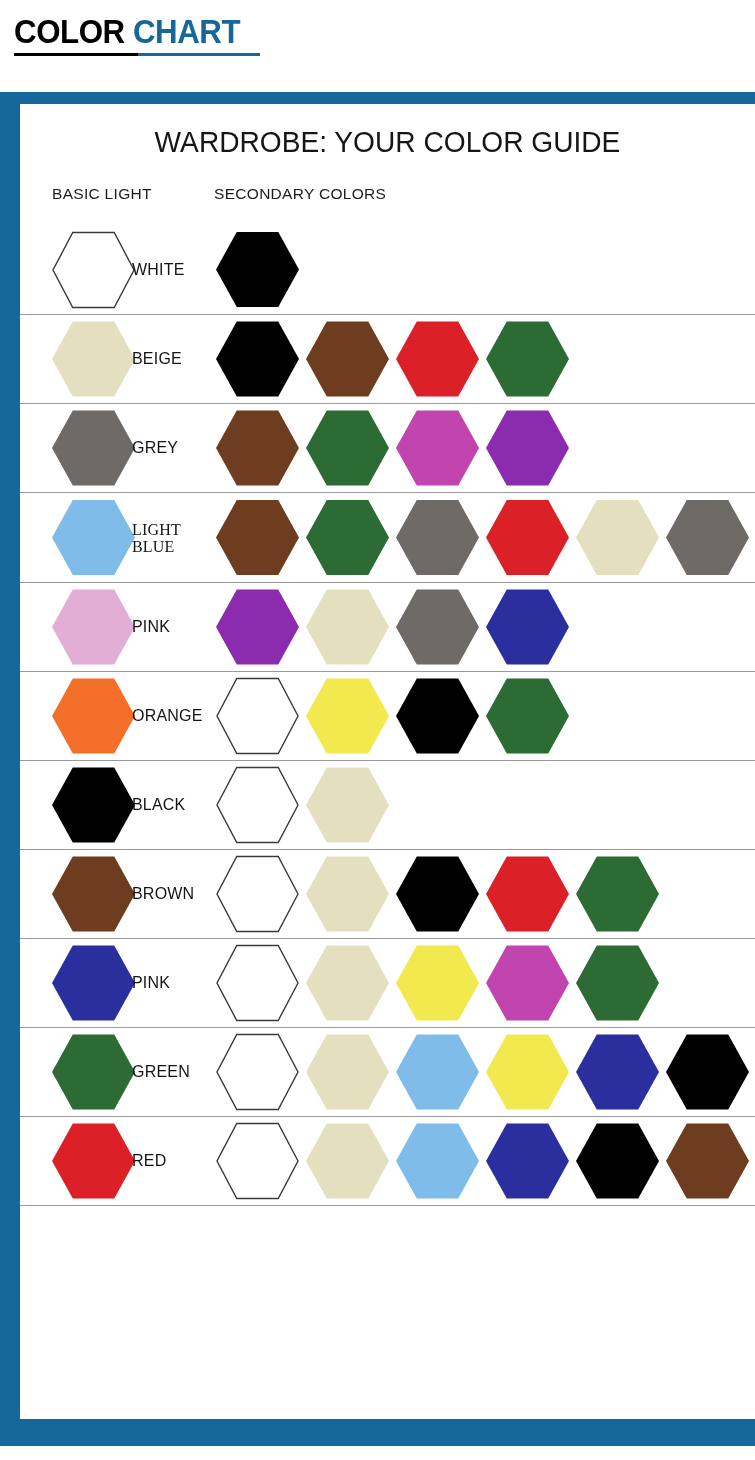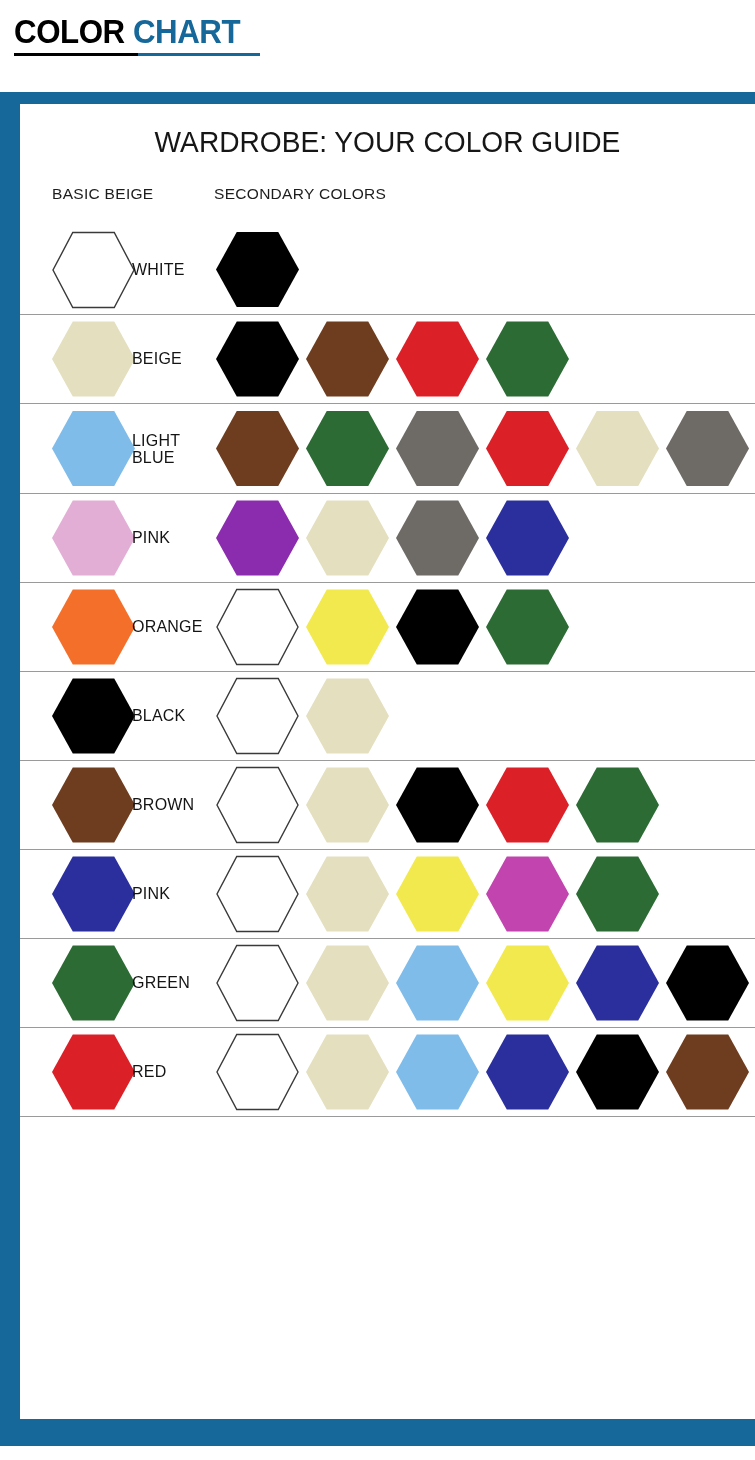--- a/index.html
+++ b/index.html
@@ -92,21 +92,21 @@
 
   
   .rows { position: relative; }
   .row {
     position: relative;
     height: 89px;
     border-top: 1.5px solid #9a9a9a;
     display: block;
   }
   .row:first-child { border-top: none; }
-  .row.tall { height: 90px; }
+  .row.tall { height: 90px; font-family: Liberation Serif, serif; }
   .row.empty { height: 62px; }
 
   .hex-wrap {
     position: absolute;
     top: 50%;
     transform: translateY(-50%);
     width: 83px;
     height: 78px;
   }
   .hex {
@@ -143,21 +143,21 @@
       <div class="seg-blue"></div>
     </div>
   </div>
 
   <div class="frame">
     <div class="card">
 
       <div class="chart-title">WARDROBE: YOUR COLOR GUIDE</div>
 
       <div class="col-headers">
-        <div class="col-head basic">BASIC BEIGE</div>
+        <div class="col-head basic">BASIC LIGHT</div>
         <div class="col-head secondary">SECONDARY COLORS</div>
       </div>
 
       <div class="rows" id="rows-container">
           <div class="row">
             <div class="hex-wrap" style="left: 32px;">
               <svg class="hex-outline" viewBox="0 0 83 78">
                 <polygon points="20.75,1.5 62.25,1.5 82,39 62.25,76.5 20.75,76.5 1,39" fill="#ffffff" stroke="#3a3a3a" stroke-width="1.4"></polygon>
               </svg>
             </div>
@@ -175,20 +175,38 @@
               <div class="hex" style="background: rgb(0, 0, 0);"></div>
             </div>
             <div class="hex-wrap" style="left: 286px;">
               <div class="hex" style="background: rgb(110, 60, 30);"></div>
             </div>
             <div class="hex-wrap" style="left: 376px;">
               <div class="hex" style="background: rgb(220, 32, 40);"></div>
             </div>
             <div class="hex-wrap" style="left: 466px;">
               <div class="hex" style="background: rgb(44, 107, 52);"></div>
+            </div>
+          </div>
+          <div class="row">
+            <div class="hex-wrap" style="left: 32px;">
+              <div class="hex" style="background: rgb(110, 106, 102);"></div>
+            </div>
+            <div class="row-label">GREY</div>
+            <div class="hex-wrap" style="left: 196px;">
+              <div class="hex" style="background: rgb(110, 60, 30);"></div>
+            </div>
+            <div class="hex-wrap" style="left: 286px;">
+              <div class="hex" style="background: rgb(44, 107, 52);"></div>
+            </div>
+            <div class="hex-wrap" style="left: 376px;">
+              <div class="hex" style="background: rgb(194, 68, 175);"></div>
+            </div>
+            <div class="hex-wrap" style="left: 466px;">
+              <div class="hex" style="background: rgb(139, 43, 174);"></div>
             </div>
           </div>
           <div class="row tall">
             <div class="hex-wrap" style="left: 32px;">
               <div class="hex" style="background: rgb(127, 188, 234);"></div>
             </div>
             <div class="row-label">LIGHT BLUE</div>
             <div class="hex-wrap" style="left: 196px;">
               <div class="hex" style="background: rgb(110, 60, 30);"></div>
             </div>

